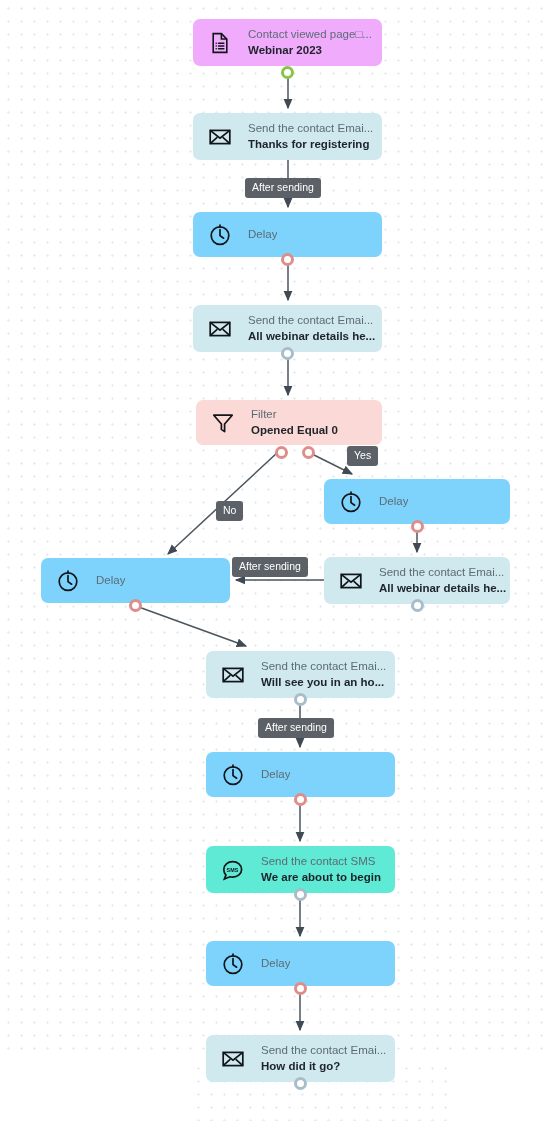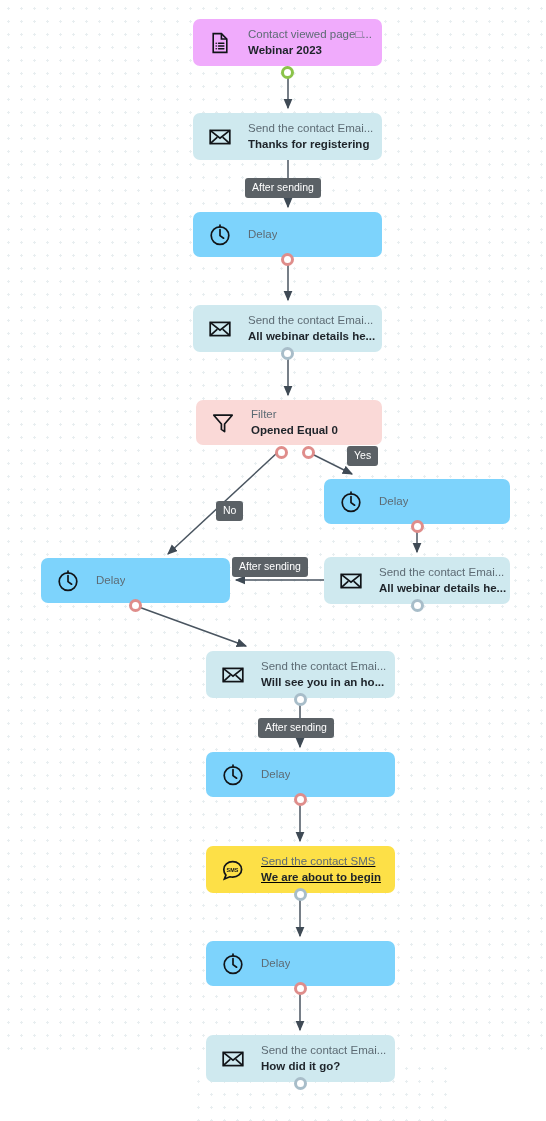--- a/index.html
+++ b/index.html
@@ -68,21 +68,21 @@
     font-size: 11.5px;
     font-weight: bold;
     color: #1d2329;
     line-height: 1.15;
     white-space: nowrap;
   }
   .node.single .lbl-top { color: #5d6b74; }
 
   .kind-trigger { background: #f0abfc; }
   .kind-email   { background: #cfe9ef; align-items: center; }
-  .kind-sms     { background: #fde047; text-decoration: underline; }
+  .kind-sms     { background: #5eead4; }
   .kind-delay   { background: #7dd3fc; }
   .kind-filter  { background: #fad9d7; }
 
   
   .port {
     position: absolute;
     width: 13px; height: 13px;
     border-radius: 50%;
     background: #ffffff;
     border: 3px solid #9aa7b0;

